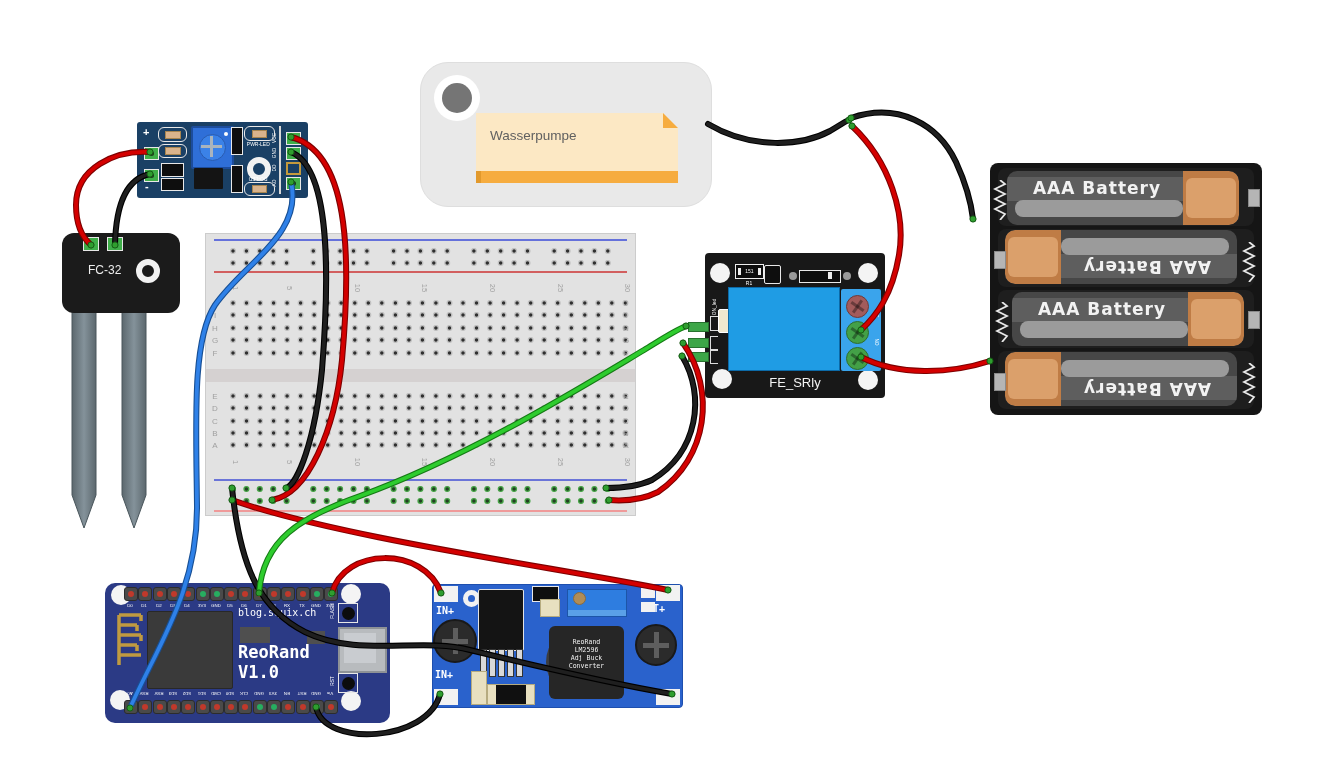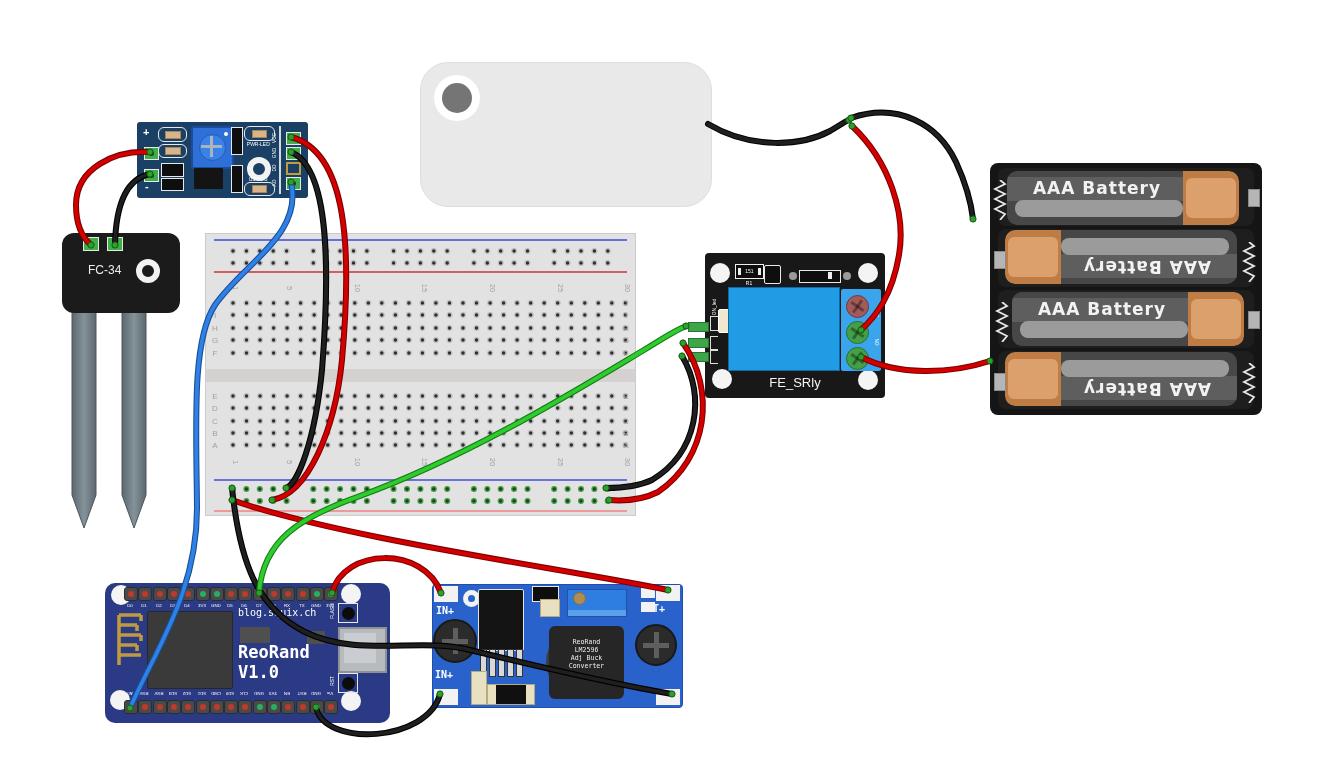--- a/index.html
+++ b/index.html
@@ -91,21 +91,21 @@
       <polygon points="10,0 34,0 34,192 22,225 10,192" fill="url(#prong)" stroke="#4a565c" stroke-width="1"></polygon>
       <polygon points="60,0 84,0 84,192 72,225 60,192" fill="url(#prong)" stroke="#4a565c" stroke-width="1"></polygon>
     </svg>
     <div id="probe-head"></div>
     <div class="padg" style="left:21px;top:4px;width:14px;height:12px;">
         <i></i>
       </div>
     <div class="padg" style="left:45px;top:4px;width:14px;height:12px;">
         <i></i>
       </div>
-    <div class="abs" style="left:26px;top:30px;color:#ededed;font-size:12px;">FC-34</div>
+    <div class="abs" style="left:26px;top:30px;color:#ededed;font-size:12px;">FC-32</div>
     <div class="abs" style="left:74px;top:26px;width:12px;height:12px;border:6px solid #f2f2f2;border-radius:50%;"></div>
   </div>
 
   <div id="sensor-board" class="abs">
     <div class="tiny" style="left:6px;top:6px;font-size:11px;font-weight:bold;">+</div>
     <div class="padg" style="left:7px;top:25px;width:13px;height:11px;">
         <i></i>
       </div>
     <div class="padg" style="left:7px;top:47px;width:13px;height:11px;">
         <i></i>
@@ -150,20 +150,27 @@
       </div>
     <div class="tiny rot-90" style="left:128px;top:12px;width:20px;text-align:center;">VCC</div>
     <div class="tiny rot-90" style="left:128px;top:27px;width:20px;text-align:center;">GND</div>
     <div class="tiny rot-90" style="left:128px;top:42px;width:20px;text-align:center;">DO</div>
     <div class="tiny rot-90" style="left:128px;top:57px;width:20px;text-align:center;">AO</div>
   </div>
 
   <div id="pump" class="abs">
     <div class="abs" style="left:13px;top:12px;width:46px;height:46px;background:#fff;border-radius:50%;"></div>
     <div class="abs" style="left:21px;top:20px;width:30px;height:30px;background:#757575;border-radius:50%;"></div>
+    <div id="pump-note">
+      <div class="fold"></div>
+      <div class="abs" style="left:14px;top:15px;color:#606060;font-size:13.5px;">Wasserpumpe</div>
+      <div class="strip">
+          <b></b>
+        </div>
+    </div>
   </div>
 
   <div id="breadboard" class="abs">
     <svg id="bb-svg" width="429" height="281" viewBox="0 0 429 281">
         <rect x="0" y="135" width="429" height="13" fill="#d5d1d1"></rect>
         <line x1="8" y1="6" x2="421" y2="6" stroke="#3b4bd8" stroke-width="1.6"></line>
         <line x1="8" y1="38" x2="421" y2="38" stroke="#cc3333" stroke-width="1.6"></line>
         <line x1="8" y1="246" x2="421" y2="246" stroke="#6a74d8" stroke-width="1.8"></line>
         <line x1="8" y1="277" x2="421" y2="277" stroke="#ef9a9a" stroke-width="1.8"></line>
         <circle cx="27.0" cy="17" r="2.4" fill="#2f2f2f" stroke="#c2c2c2" stroke-width="1.3"></circle>

